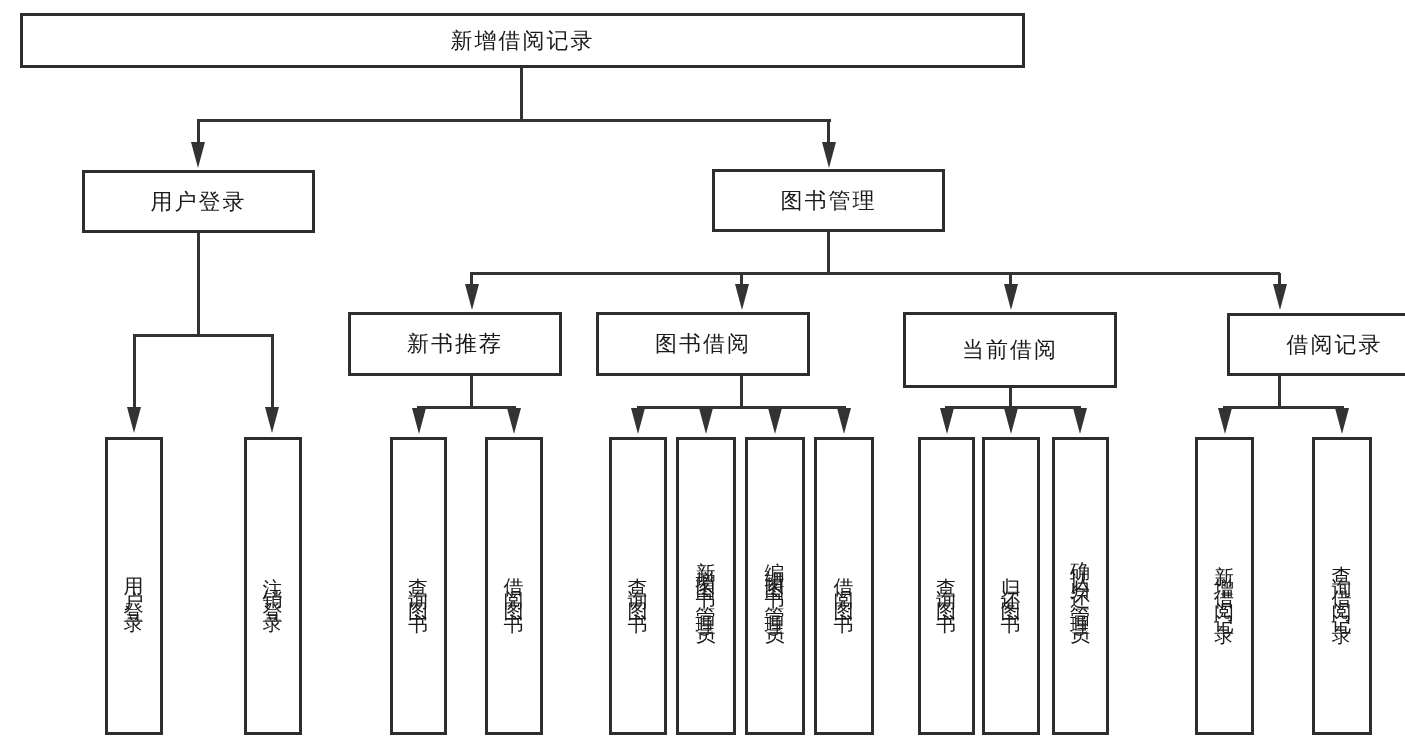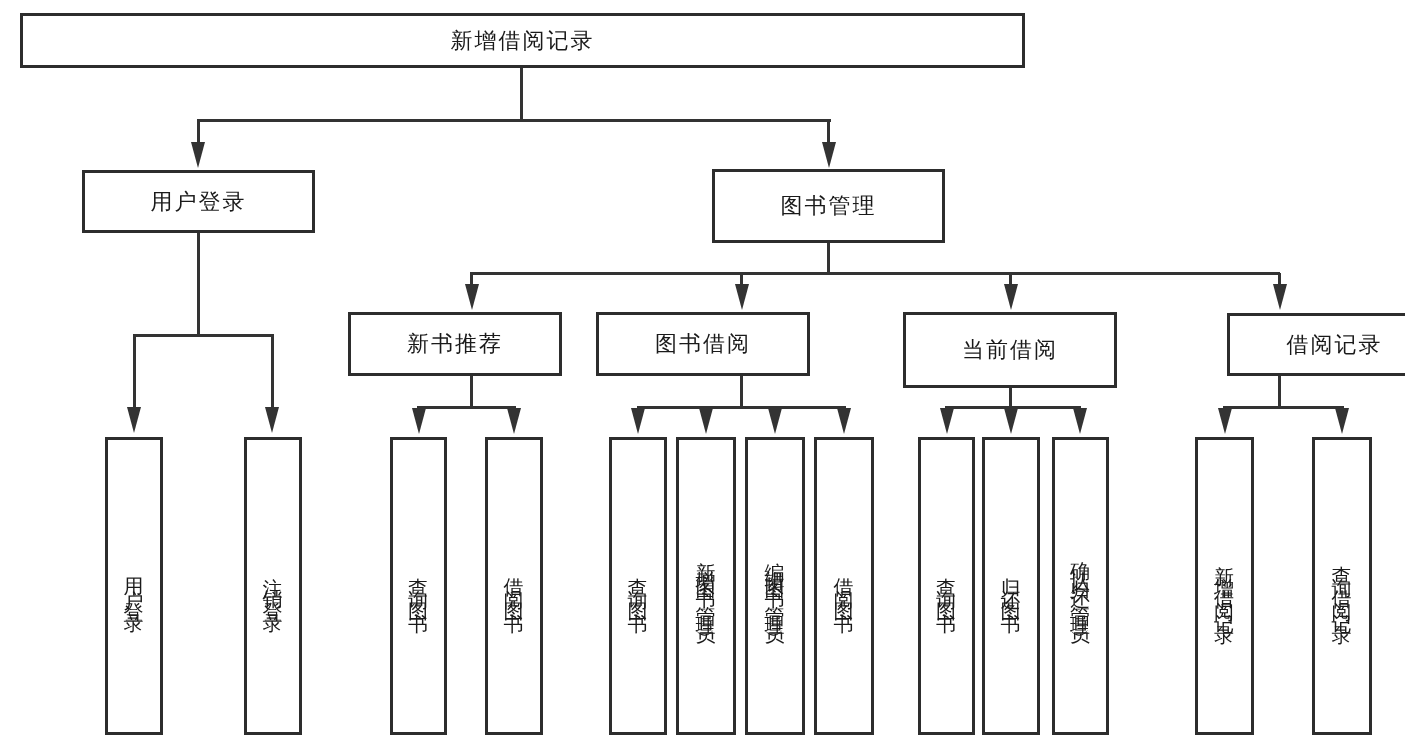--- a/index.html
+++ b/index.html
@@ -114,21 +114,21 @@
   <div class="ar" style="left:1217.5px;top:408px"></div>
   <div class="ar" style="left:1335px;top:408px"></div>
 
   <div class="node" style="left:20px;top:13px;width:1005px;height:55px">
     <span>新增借阅记录</span>
   </div>
 
   <div class="node" style="left:82px;top:170px;width:233px;height:63px">
     <span>用户登录</span>
   </div>
-  <div class="node" style="left:712px;top:169px;width:233px;height:74px">
+  <div class="node" style="left:712px;top:169px;width:233px;height:63px">
     <span>图书管理</span>
   </div>
 
   <div class="node" style="left:348px;top:312px;width:214px;height:64px">
     <span>新书推荐</span>
   </div>
   <div class="node" style="left:596px;top:312px;width:214px;height:64px">
     <span>图书借阅</span>
   </div>
   <div class="node" style="left:903px;top:312px;width:214px;height:76px">

